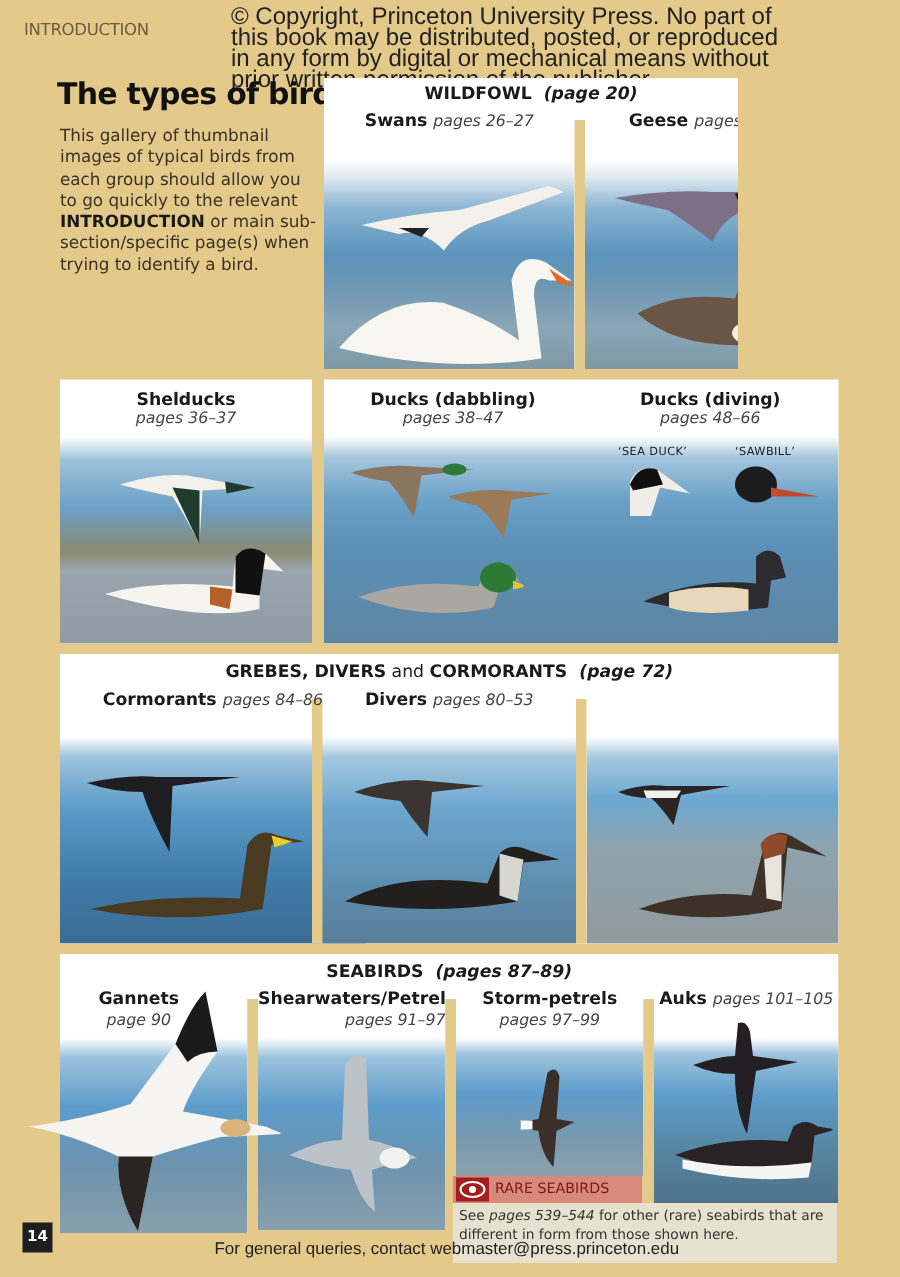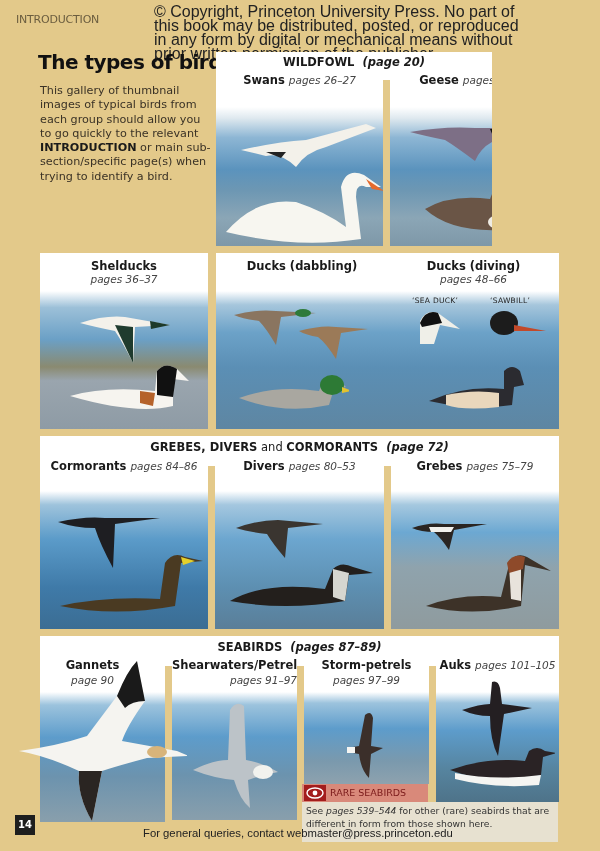--- a/index.html
+++ b/index.html
@@ -86,20 +86,21 @@
         <path d="M5 35 Q40 25 90 30 L92 10 Q100 0 112 8 L124 20 L108 18 L108 45 Q70 54 5 35Z" fill="#f6f4ef"></path>
         <path d="M92 10 Q100 0 112 8 L108 36 L92 34Z" fill="#111"></path>
         <path d="M75 30 L90 32 L88 45 L75 42Z" fill="#b5622a"></path>
       </svg>
   </div>
 </div>
 
 <div class="panel" style="left:216px;top:253px;width:343px;height:176px;">
   <div class="cell" style="left:0;top:0;width:172px;height:176px;">
     <div class="label" style="top:6px;">Ducks (dabbling)</div>
+    <div class="sub" style="top:20px;">pages 38–47</div>
   </div>
   <div class="cell" style="left:172px;top:0;width:171px;height:176px;">
     <div class="label" style="top:6px;">Ducks (diving)</div>
     <div class="sub" style="top:20px;">pages 48–66</div>
   </div>
   <div class="photo" style="position:absolute;left:0;right:0;top:38px;bottom:0;background:linear-gradient(to bottom,#fff 0%,#a6c6dc 10%,#6ca2c8 30%,#5b8fb5 55%,#5e86a2 100%);"></div>
   <div class="small-cap" style="left:196px;top:43px;">‘SEA DUCK’</div>
   <div class="small-cap" style="left:274px;top:43px;">‘SAWBILL’</div>
   <svg class="bird" style="left:15px;top:50px" width="90" height="45">
       <path d="M3 12 Q25 6 45 8 L85 10 L50 14 L45 42 Q35 25 28 18 Q12 16 3 12Z" fill="#8a7560"></path>
@@ -122,21 +123,21 @@
       <path d="M26 16 L58 22 L26 22Z" fill="#c2492a"></path>
     </svg>
   <svg class="bird" style="left:208px;top:110px" width="100" height="50">
       <path d="M5 38 Q40 22 80 26 L80 8 Q88 0 96 8 L100 22 L90 24 L88 42 Q50 48 5 38Z" fill="#2b2b30"></path>
       <path d="M22 32 Q50 26 75 30 L75 44 Q40 48 22 42Z" fill="#e9d7bc"></path>
     </svg>
 </div>
 
 <div class="panel" style="left:40px;top:436px;width:519px;height:193px;">
   <div class="group-title" style="top:4px;"><span>GREBES, DIVERS</span><span style="font-weight:normal"> and </span><span>CORMORANTS</span>&nbsp; <i>(page 72)</i></div>
-  <div class="cell" style="left:0;top:0;width:168px;height:193px;">
+  <div class="cell" style="left:0;top:0;width:156px;height:193px;padding-left:48px;">
     <div class="label" style="top:23px;"><span>Cormorants</span><span class="pg">pages 84–86</span></div>
     <div class="photo" style="top:55px;background:linear-gradient(to bottom,#fff 0%,#9ec3dc 10%,#5b9bc9 35%,#3f7aa8 70%,#3b6d93 100%);"></div>
     <svg class="bird" style="left:15px;top:58px" width="110" height="80">
         <path d="M3 28 Q30 22 50 24 L105 24 L60 30 L58 74 Q45 50 40 34 Q20 34 3 28Z" fill="#1e1e22"></path>
       </svg>
     <svg class="bird" style="left:15px;top:115px" width="150" height="70">
         <path d="M5 55 Q50 45 105 48 L110 12 Q118 0 130 6 L148 10 L126 12 L120 55 Q60 66 5 55Z" fill="#4a3a22"></path>
         <path d="M126 6 L140 10 L128 14Z" fill="#e5d02a"></path>
       </svg>
   </div>
@@ -147,21 +148,20 @@
     <svg class="bird" style="left:18px;top:78px" width="100" height="50">
         <path d="M3 14 Q25 6 45 6 L90 10 L55 14 L52 44 Q40 30 34 20 Q15 18 3 14Z" fill="#3a3530"></path>
       </svg>
     <svg class="bird" style="left:10px;top:125px" width="150" height="50">
         <path d="M5 40 Q40 20 100 28 L108 8 Q116 0 128 6 L148 12 L124 14 L120 40 Q60 50 5 40Z" fill="#231f1c"></path>
         <path d="M108 8 L124 12 L120 40 L108 36Z" fill="#d6d6d0"></path>
       </svg>
   </div>
   <div class="divider" style="left:344px;top:30px;width:7px;height:163px;"></div>
   <div class="cell" style="left:351px;top:0;width:168px;height:193px;">
-    <div class="label" style="top:23px;"><span>Grebes</span><span class="pg">pages 75–79</span></div>
     <div class="photo" style="top:55px;background:linear-gradient(to bottom,#fff 0%,#a5c8df 10%,#6ca8d2 30%,#8fa3ad 55%,#8f9b9e 100%);"></div>
     <svg class="bird" style="left:18px;top:82px" width="80" height="35">
         <path d="M3 10 Q20 4 35 6 L78 6 L45 12 L40 32 Q32 20 25 14 Q12 14 3 10Z" fill="#2a2522"></path>
         <path d="M20 9 L45 9 L42 14 L22 14Z" fill="#f1f0ec"></path>
       </svg>
     <svg class="bird" style="left:30px;top:115px" width="130" height="70">
         <path d="M5 55 Q40 42 80 46 L88 14 Q94 0 106 6 L130 20 L104 14 L100 55 Q50 66 5 55Z" fill="#3d3228"></path>
         <path d="M88 14 L100 12 L100 50 L90 48Z" fill="#e8e3dc"></path>
         <path d="M86 12 Q92 2 104 6 L102 18 L88 22Z" fill="#8e4a2a"></path>
       </svg>

